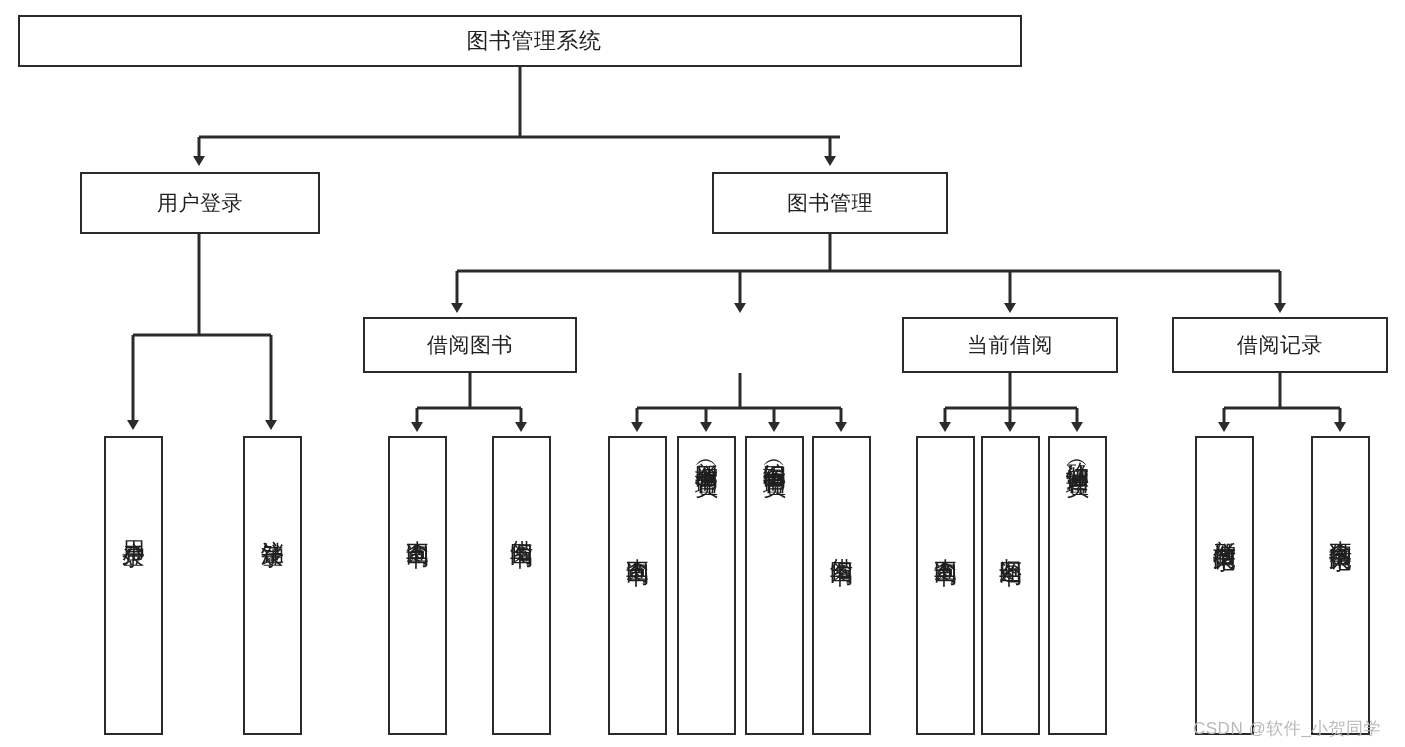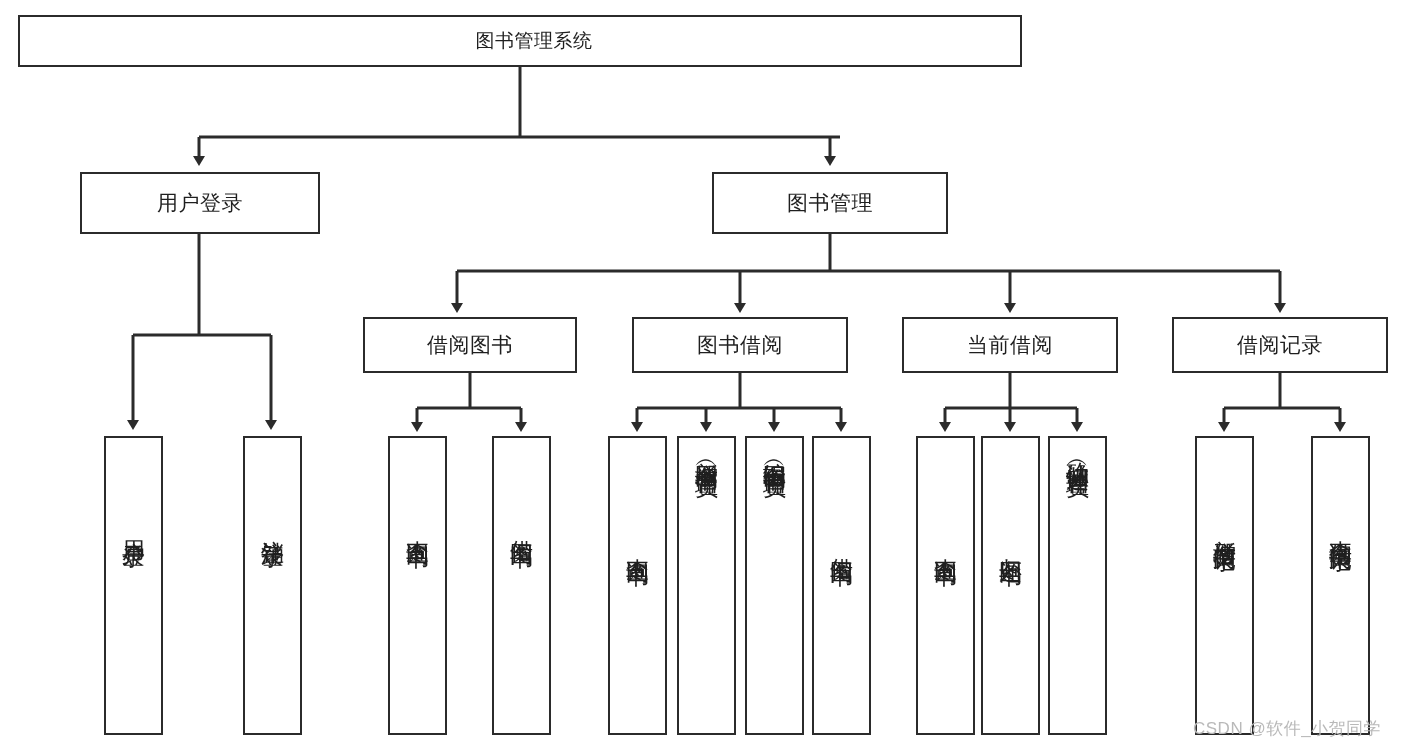--- a/index.html
+++ b/index.html
@@ -30,21 +30,21 @@
     justify-content:center;
     text-align:center;
     color:#1f1f1f;
   }
   .node .lbl{
     display:block;
     line-height:1.22;
     letter-spacing:0.5px;
   }
   .node.h .lbl{ font-size:21px; }
-  .node.root .lbl{ font-size:19px;margin-left:28px; }
+  .node.root .lbl{ font-size:22px;margin-left:28px; }
   
   .node.v{
     align-items:flex-start;
     justify-content:center;
     padding-top:6px;
   }
   .node.v .lbl{
     writing-mode:vertical-rl;
     text-orientation:upright;
     font-size:23px;
@@ -124,23 +124,20 @@
   <div class="node h" style="left:80px;top:172px;width:240px;height:62px;">
     <span class="lbl">用户登录</span>
   </div>
   <div class="node h" style="left:712px;top:172px;width:236px;height:62px;text-align:center;">
     <span class="lbl">图书管理</span>
   </div>
 
   <div class="node h" style="left:363px;top:317px;width:214px;height:56px;">
     <span class="lbl">借阅图书</span>
   </div>
-  <div class="node h" style="left:632px;top:317px;width:216px;height:56px;">
-    <span class="lbl">图书借阅</span>
-  </div>
   <div class="node h" style="left:902px;top:317px;width:216px;height:56px;">
     <span class="lbl">当前借阅</span>
   </div>
   <div class="node h" style="left:1172px;top:317px;width:216px;height:56px;">
     <span class="lbl">借阅记录</span>
   </div>
 
   <div class="node v mid" style="left:104px;top:436px;width:59px;height:299px;">
     <span class="lbl">用户登录</span>
   </div>

